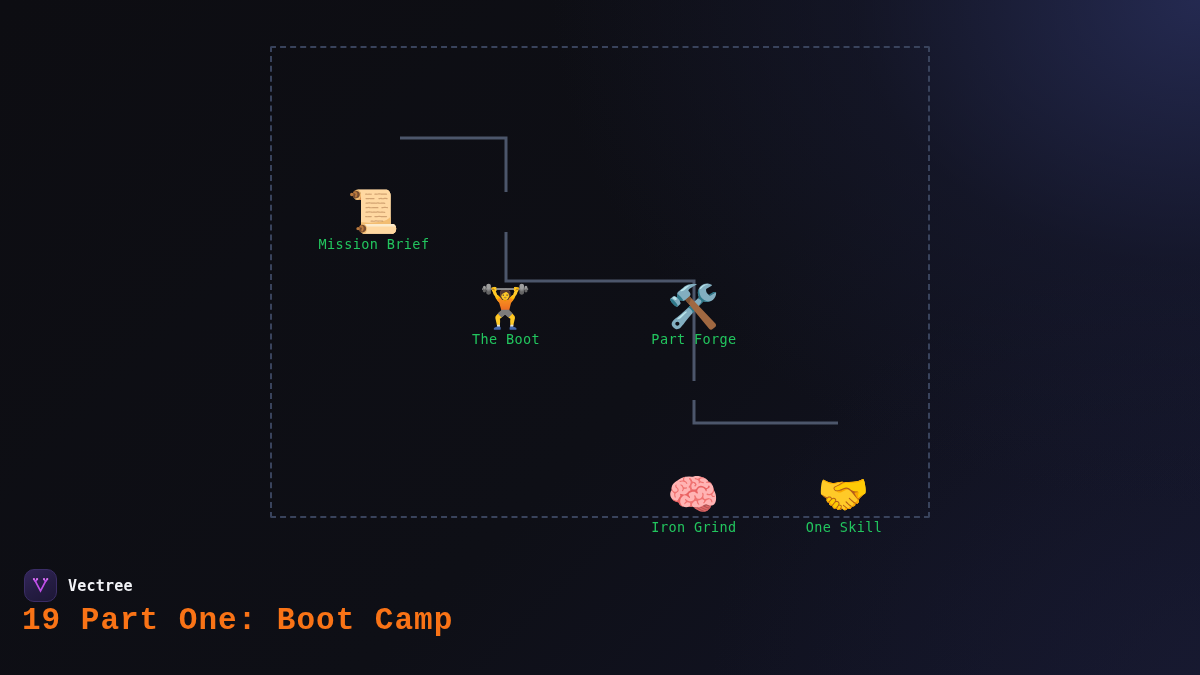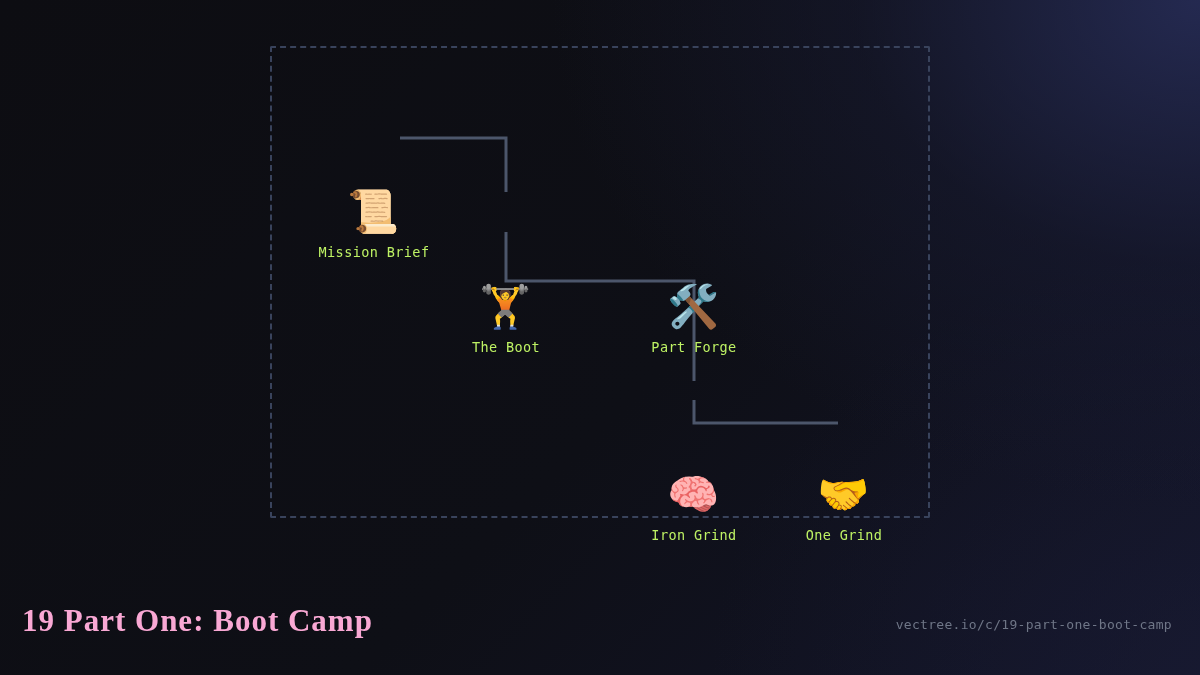--- a/index.html
+++ b/index.html
@@ -56,24 +56,23 @@
   .node-emoji {
     font-size: 42px;
     line-height: 48px;
     height: 48px;
     display: block;
     font-family: "DejaVu Sans", "Liberation Sans", sans-serif;
     user-select: none;
   }
   .node-label {
     display: block;
-    margin-top: 8px;
     font-size: 13.5px;
     letter-spacing: 0.4px;
-    color: #bef264;
+    color: #22c55e;
     font-family: "DejaVu Sans Mono", "Liberation Mono", monospace;
     white-space: nowrap;
   }
 
   
   #footer {
     position: absolute;
     left: 0;
     bottom: 0;
     width: 1200px;
@@ -104,23 +103,23 @@
     color: #f2f3f7;
     font-family: "DejaVu Sans Mono", "Liberation Mono", monospace;
     letter-spacing: 0.2px;
   }
   #page-title {
     position: absolute;
     left: 22px;
     top: 48px;
     font-size: 31px;
     font-weight: bold;
-    color: #f9a8d4;
+    color: #f97316;
     letter-spacing: 1px;
-    font-family: Liberation Serif, serif;
+    font-family: Liberation Mono, monospace;
     white-space: nowrap;
   }
   #page-url {
     position: absolute;
     right: 28px;
     top: 62px;
     font-size: 13px;
     color: #6f7687;
     letter-spacing: 0.3px;
     font-family: "DejaVu Sans Mono", "Liberation Mono", monospace;
@@ -162,25 +161,44 @@
     <span class="node-label">Part Forge</span>
   </div>
 
   <div class="node" style="left:694px; top:471px;">
     <span class="node-emoji">🧠</span>
     <span class="node-label">Iron Grind</span>
   </div>
 
   <div class="node" style="left:844px; top:471px;">
     <span class="node-emoji">🤝</span>
-    <span class="node-label">One Grind</span>
+    <span class="node-label">One Skill</span>
   </div>
 
 </div>
 
 <div id="footer">
 
+  <div id="brand-row">
+    <div id="brand-badge">
+      <svg width="21" height="21" viewBox="0 0 24 24">
+        <g stroke="#c050e8" stroke-width="1.9" fill="none" stroke-linecap="round">
+          <path d="M6.2 7.2 L12 18.2 L17.8 7.2"></path>
+          <path d="M6.2 7.2 L4.6 5.2"></path>
+          <path d="M6.2 7.2 L8.0 5.2"></path>
+          <path d="M17.8 7.2 L16.1 5.2"></path>
+          <path d="M17.8 7.2 L19.6 5.2"></path>
+        </g>
+        <g fill="#d96ef5">
+          <circle cx="4.5" cy="4.7" r="1.25"></circle>
+          <circle cx="8.1" cy="4.7" r="1.25"></circle>
+          <circle cx="16.0" cy="4.7" r="1.25"></circle>
+          <circle cx="19.7" cy="4.7" r="1.25"></circle>
+        </g>
+      </svg>
+    </div>
+    <span id="brand-name">Vectree</span>
+  </div>
 
   <div id="page-title">19 Part One: Boot Camp</div>
 
-  <div id="page-url">vectree.io/c/19-part-one-boot-camp</div>
 
 </div>
 
 </body></html>

